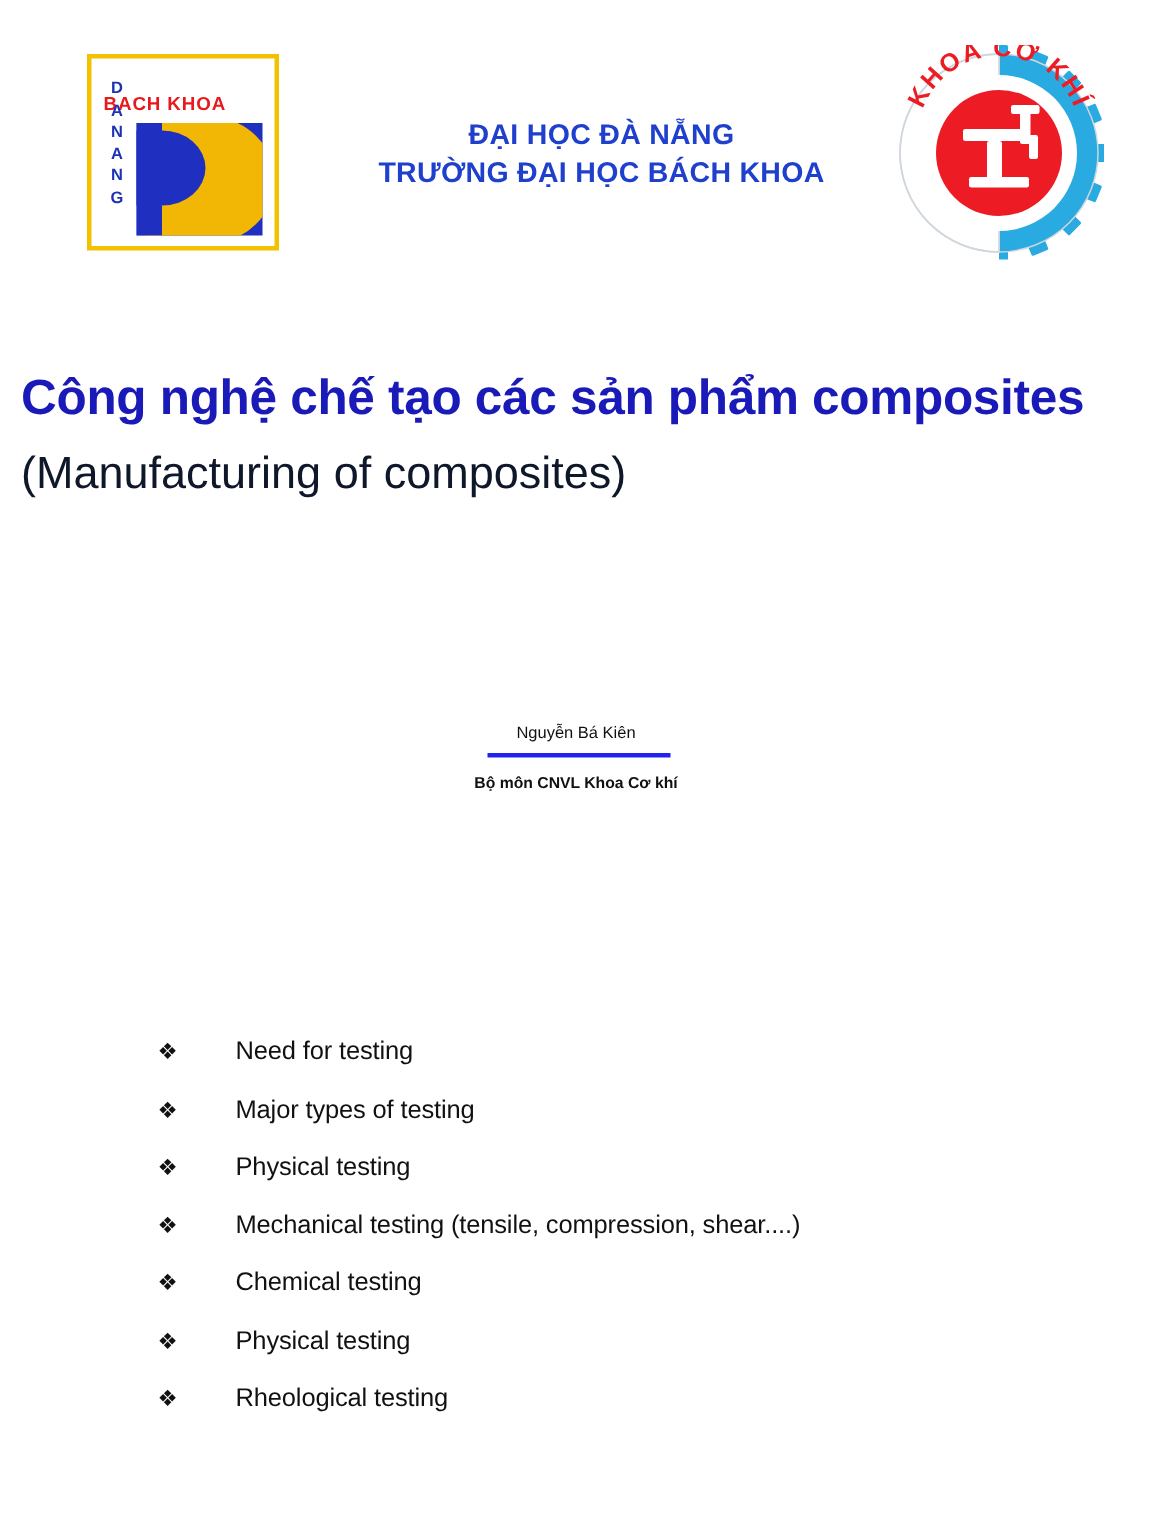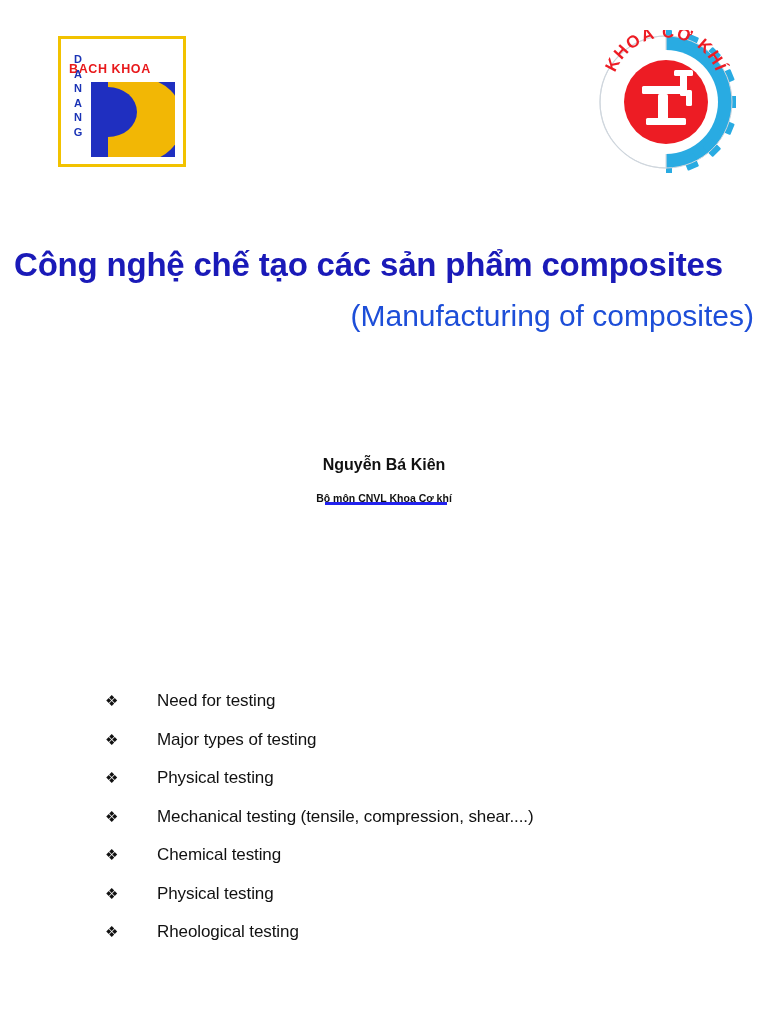--- a/index.html
+++ b/index.html
@@ -148,42 +148,43 @@
     font-weight: bold;
     font-size: 33px;
     line-height: 42px;
     letter-spacing: -0.2px;
   }
   .sub-title {
     position: absolute;
     left: 14px;
     top: 296px;
     width: 740px;
-    text-align: right;
-    color: #1d4ed8;
+    text-align: left;
+    color: #0f172a;
     font-family: "Liberation Sans", sans-serif;
     font-weight: normal;
     font-size: 30px;
     line-height: 40px;
   }
 
   
   .author-block {
     position: absolute;
     left: 234px;
     top: 458px;
     width: 300px;
     text-align: center;
   }
   .author-name {
     color: #111111;
     font-family: "Liberation Sans", sans-serif;
-    font-weight: bold;
-    font-size: 16px;
+    font-weight: normal;
+    font-size: 11px;
     line-height: 14px;
+    margin-top: 24px;
   }
   .author-dept {
     color: #111111;
     font-family: "Liberation Sans", sans-serif;
     font-weight: bold;
     font-size: 10.5px;
     line-height: 14px;
     margin-top: 19px;
   }
   .author-rule {
@@ -261,20 +262,24 @@
           <span>G</span>
         </div>
         <div class="mono-box">
           <div class="mono-crescent-outer"></div>
           <div class="mono-crescent-inner"></div>
           <div class="mono-stem"></div>
         </div>
       </div>
     </div>
 
+    <div class="uni-title">
+      <span>ĐẠI HỌC ĐÀ NẴNG</span>
+      <span class="line2">TRƯỜNG ĐẠI HỌC BÁCH KHOA</span>
+    </div>
 
     <div class="logo-right">
       <svg viewBox="0 0 140 143" width="140" height="143">
         <defs>
           <path id="arcpath" d="M 18 76 A 54 54 0 1 1 122 76" fill="none"></path>
           <clipPath id="rightHalf">
               <rect x="70" y="0" width="70" height="143"></rect>
             </clipPath>
         </defs>
 

